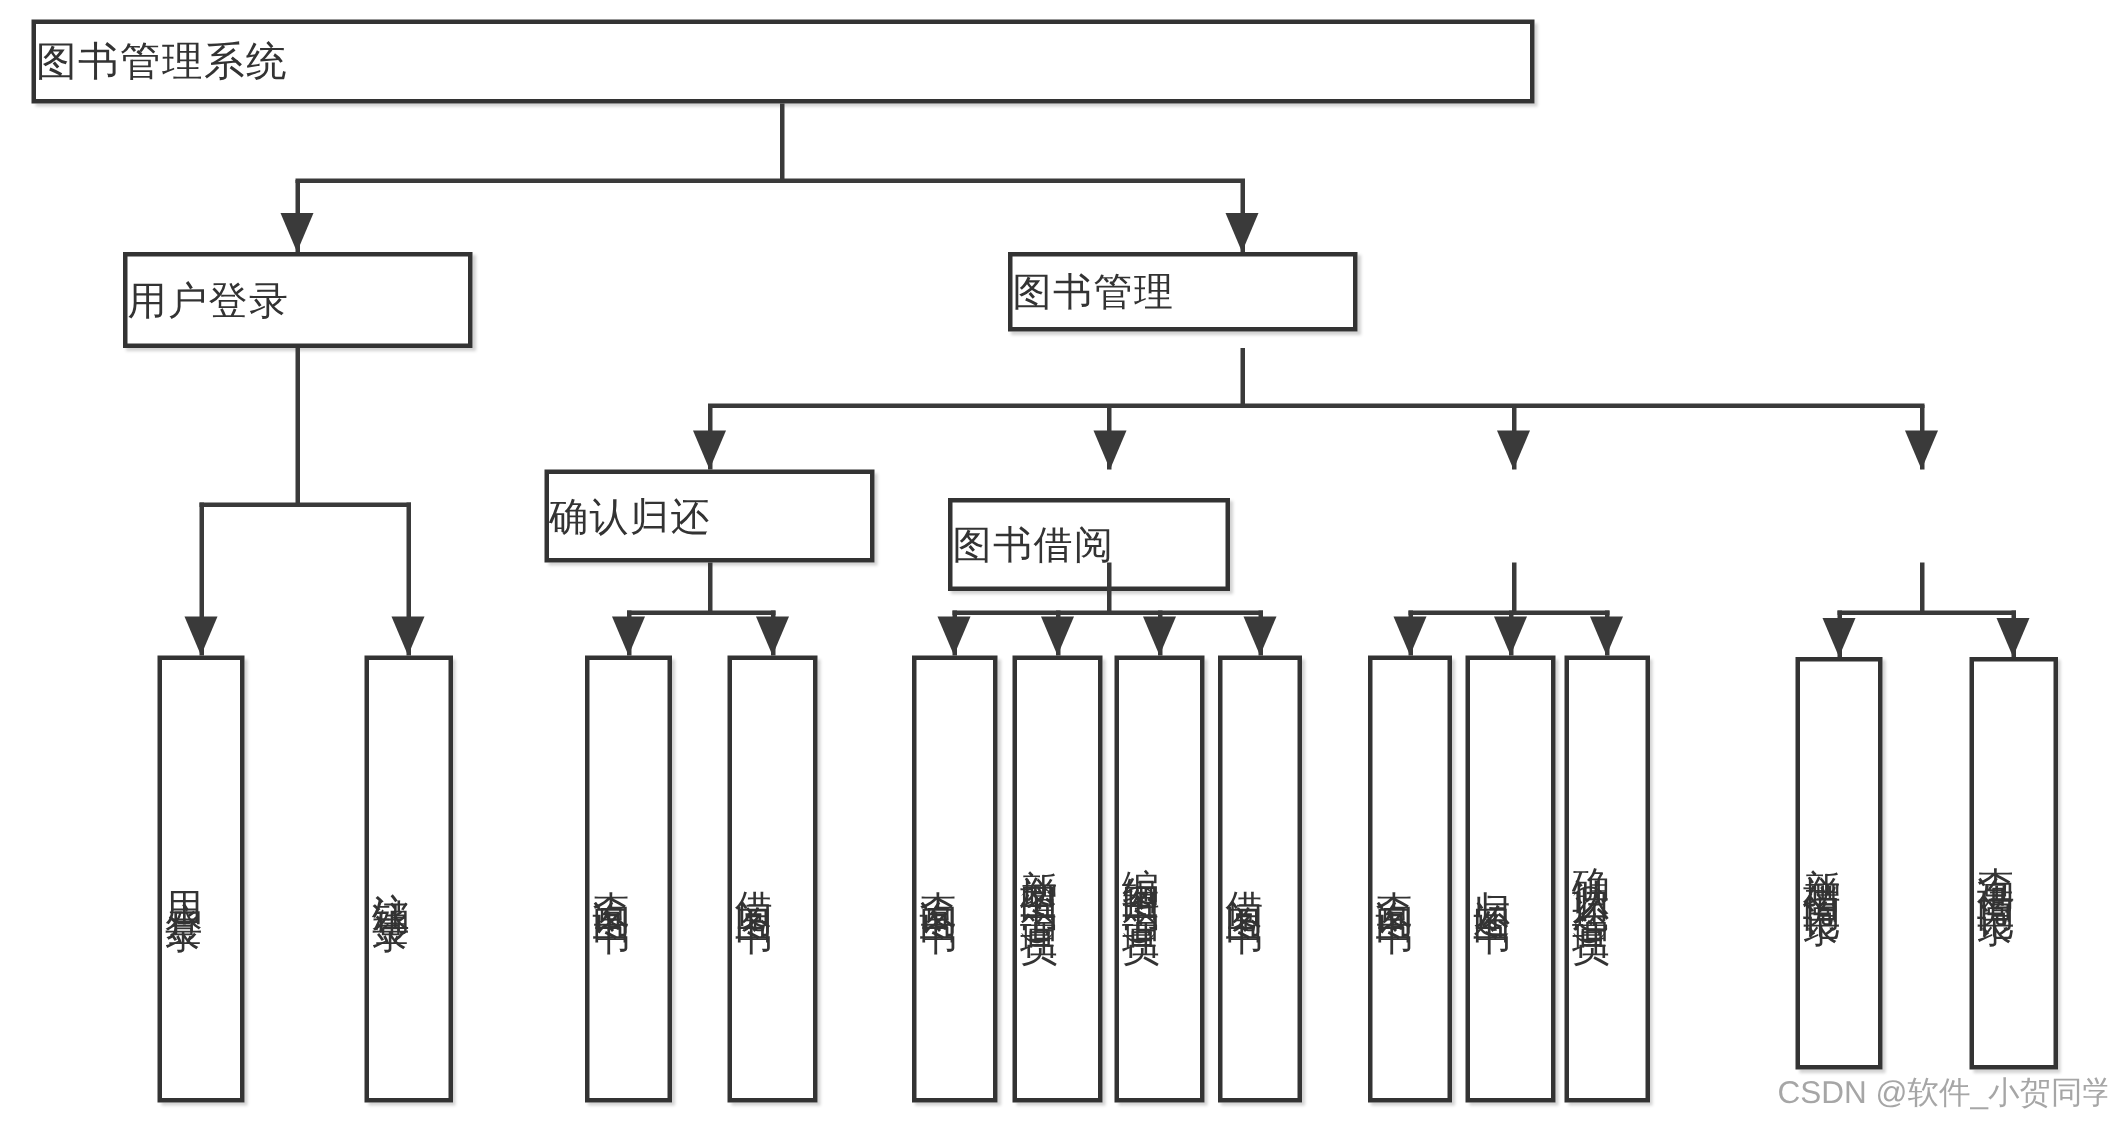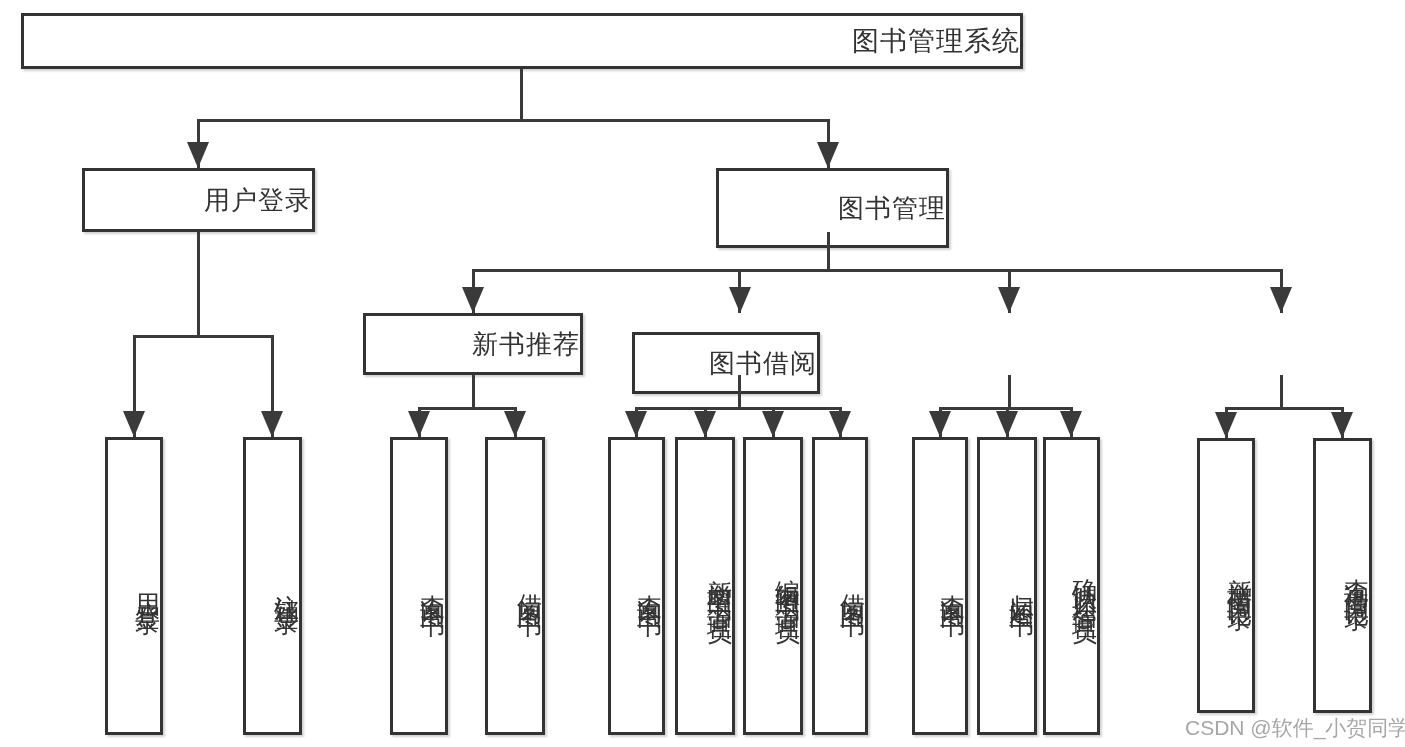--- a/index.html
+++ b/index.html
@@ -2,22 +2,23 @@
 <html><head>
 <meta charset="utf-8">
 <style>
   html,body { margin:0; padding:0; background:#ffffff; }
   #canvas {
     position:relative; width:1405px; height:747px; background:#ffffff;
     font-family:"Liberation Sans", sans-serif; color:#333333; overflow:hidden;
   }
   .node {
     position:absolute; box-sizing:border-box; border:3px solid #333333;
-    background:#ffffff; display:flex; align-items:center; justify-content:flex-end;
+    background:#ffffff; display:flex; align-items:center; justify-content:flex-start;
     box-shadow:2px 2px 2px rgba(0,0,0,0.18);
+    font-family:Liberation Mono, monospace;
   }
   .hlabel { font-size:26px; letter-spacing:1px; white-space:nowrap; }
   .root-label { font-size:27px; }
   .vtext {
     writing-mode:vertical-rl; text-orientation:mixed;
     font-size:25px; letter-spacing:6px; line-height:1;
   }
   .vl { position:absolute; width:3px; background:#3a3a3a; }
   .hl { position:absolute; height:3px; background:#3a3a3a; }
   .arrow {
@@ -36,26 +37,26 @@
 <div id="canvas">
 
   <div class="node" style="left:21px; top:13px; width:1002px; height:56px;">
     <span class="hlabel root-label">图书管理系统</span>
   </div>
 
   <div class="node" style="left:82px; top:168px; width:233px; height:64px;">
     <span class="hlabel">用户登录</span>
   </div>
 
-  <div class="node" style="left:716px; top:168px; width:233px; height:80px;">
+  <div class="node" style="left:672px; top:168px; width:233px; height:53px;">
     <span class="hlabel">图书管理</span>
   </div>
 
   <div class="node" style="left:363px; top:313px; width:220px; height:62px;">
-    <span class="hlabel">新书推荐</span>
+    <span class="hlabel">确认归还</span>
   </div>
 
   <div class="node" style="left:632px; top:313px; width:188px; height:62px;margin-top:19px;">
     <span class="hlabel">图书借阅</span>
   </div>
 
 
 
   <div class="node" style="left:105px; top:437px; width:58px; height:298px;">
     <span class="vtext">用户登录</span>

